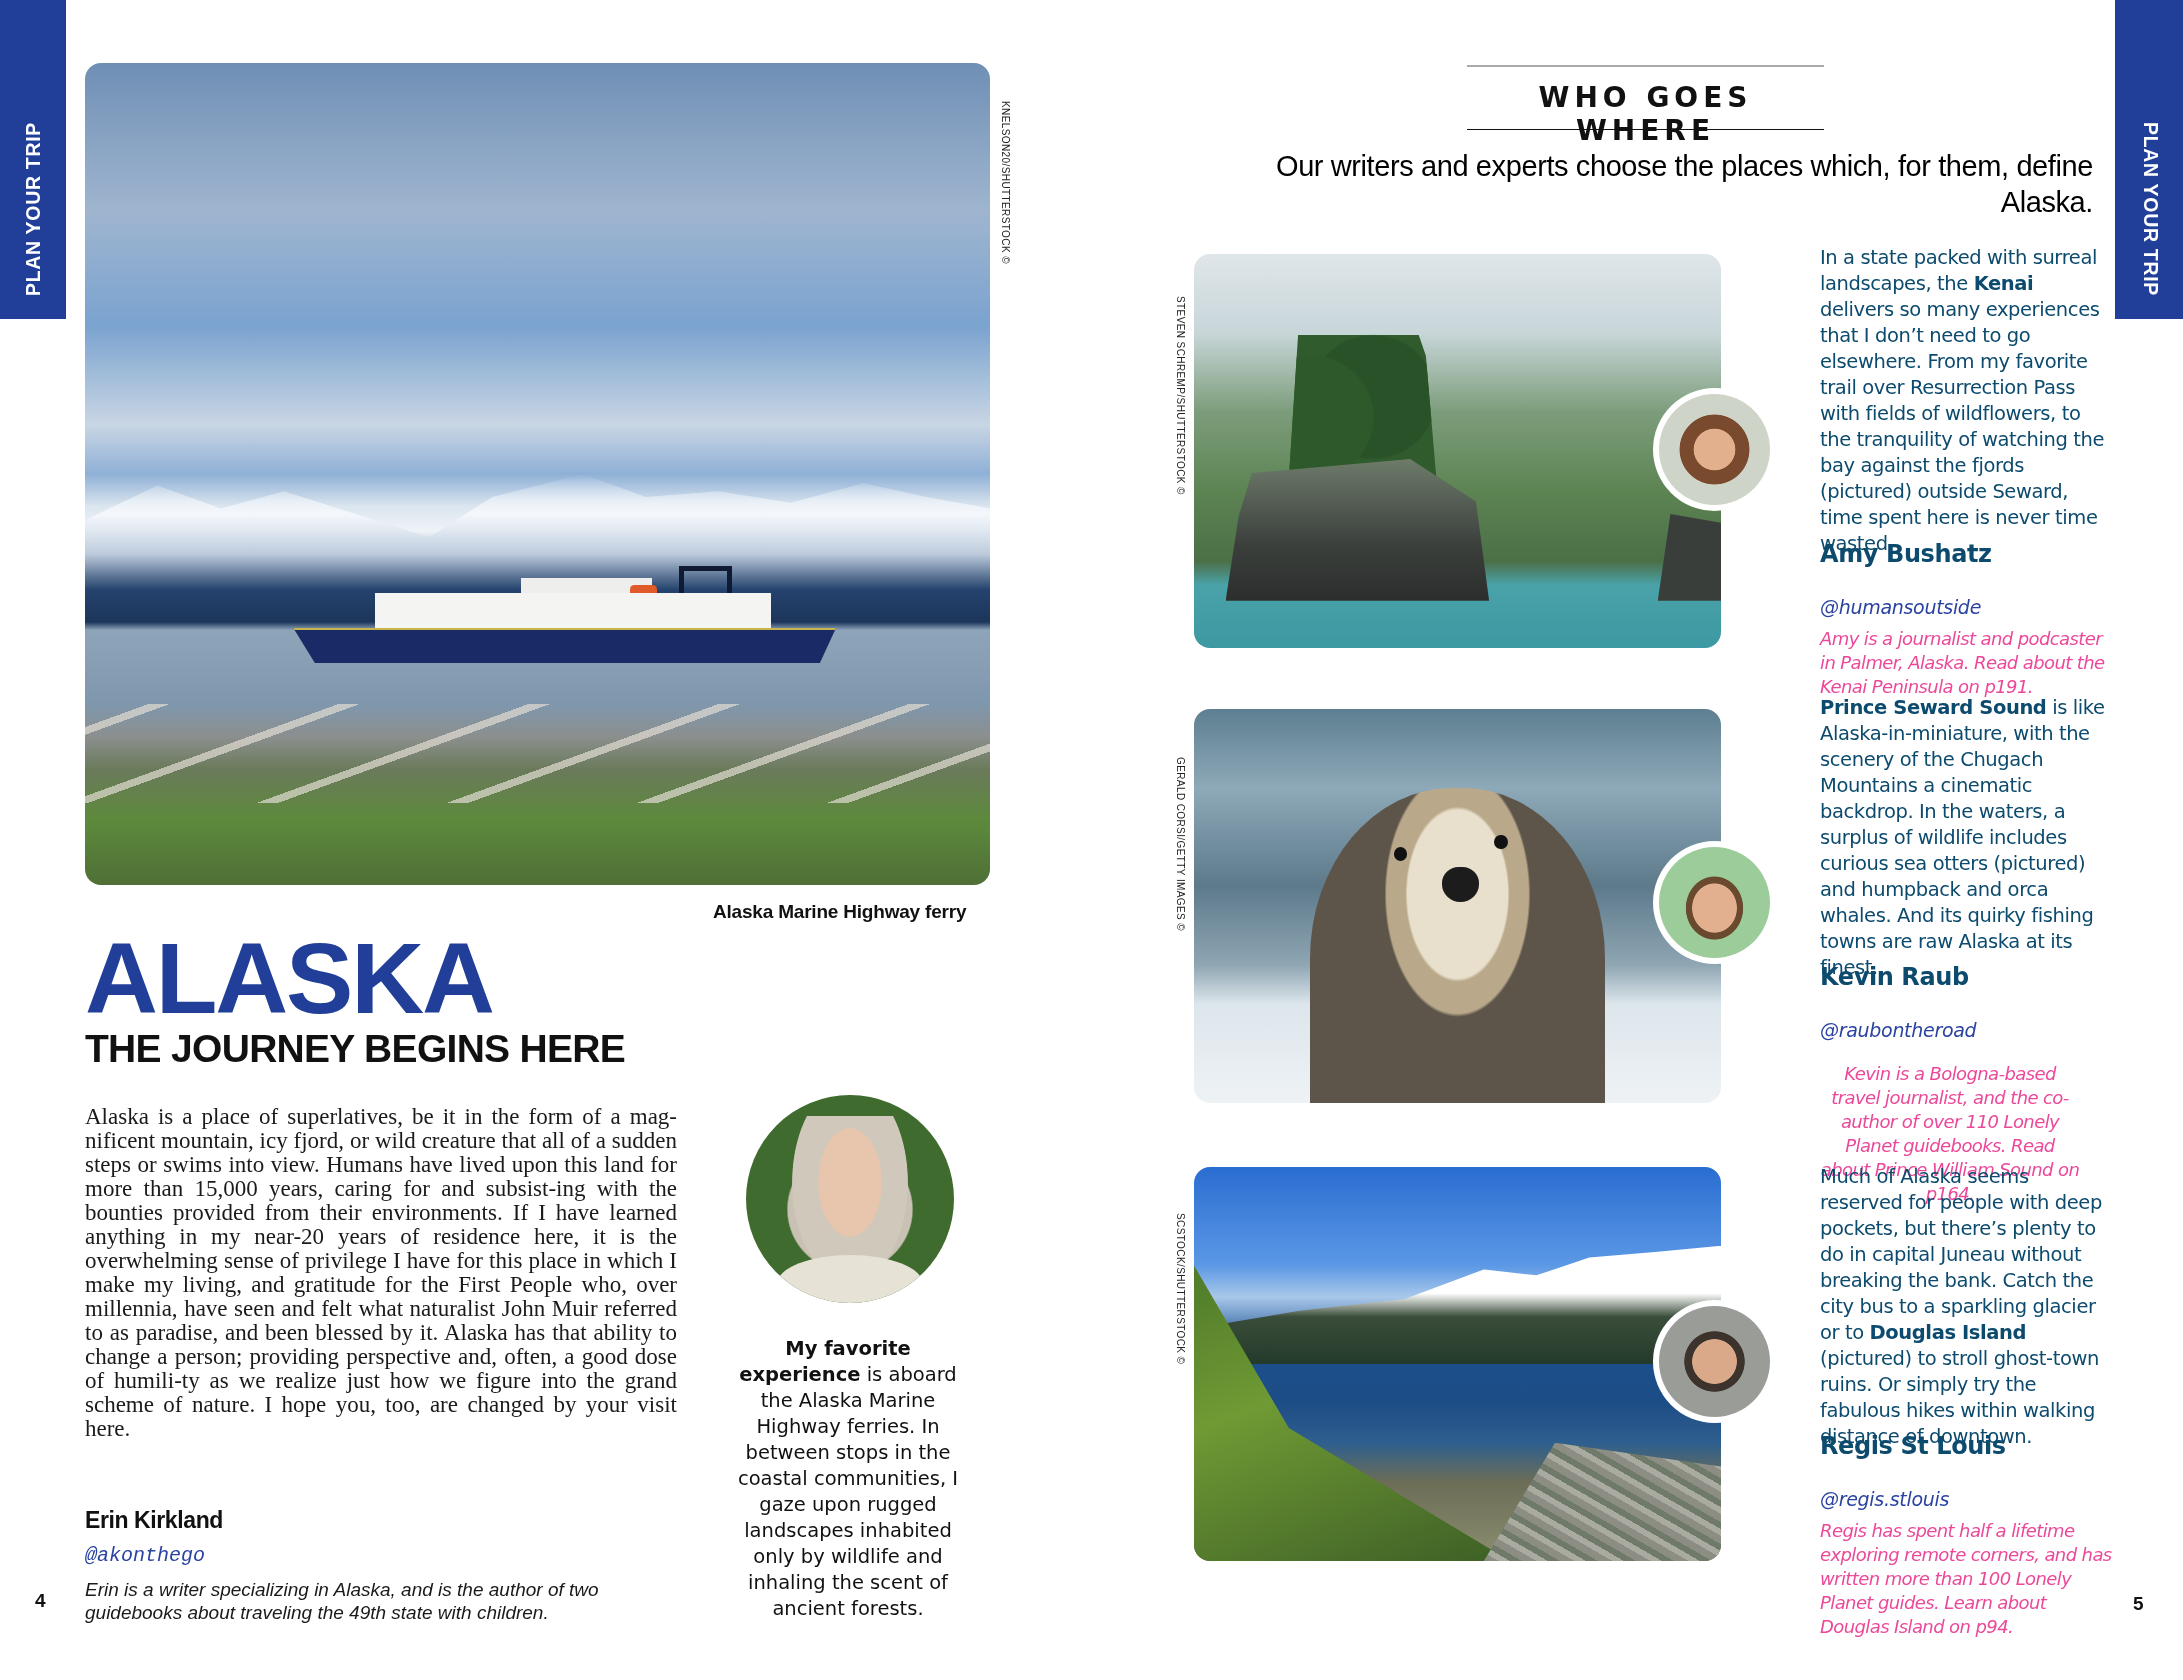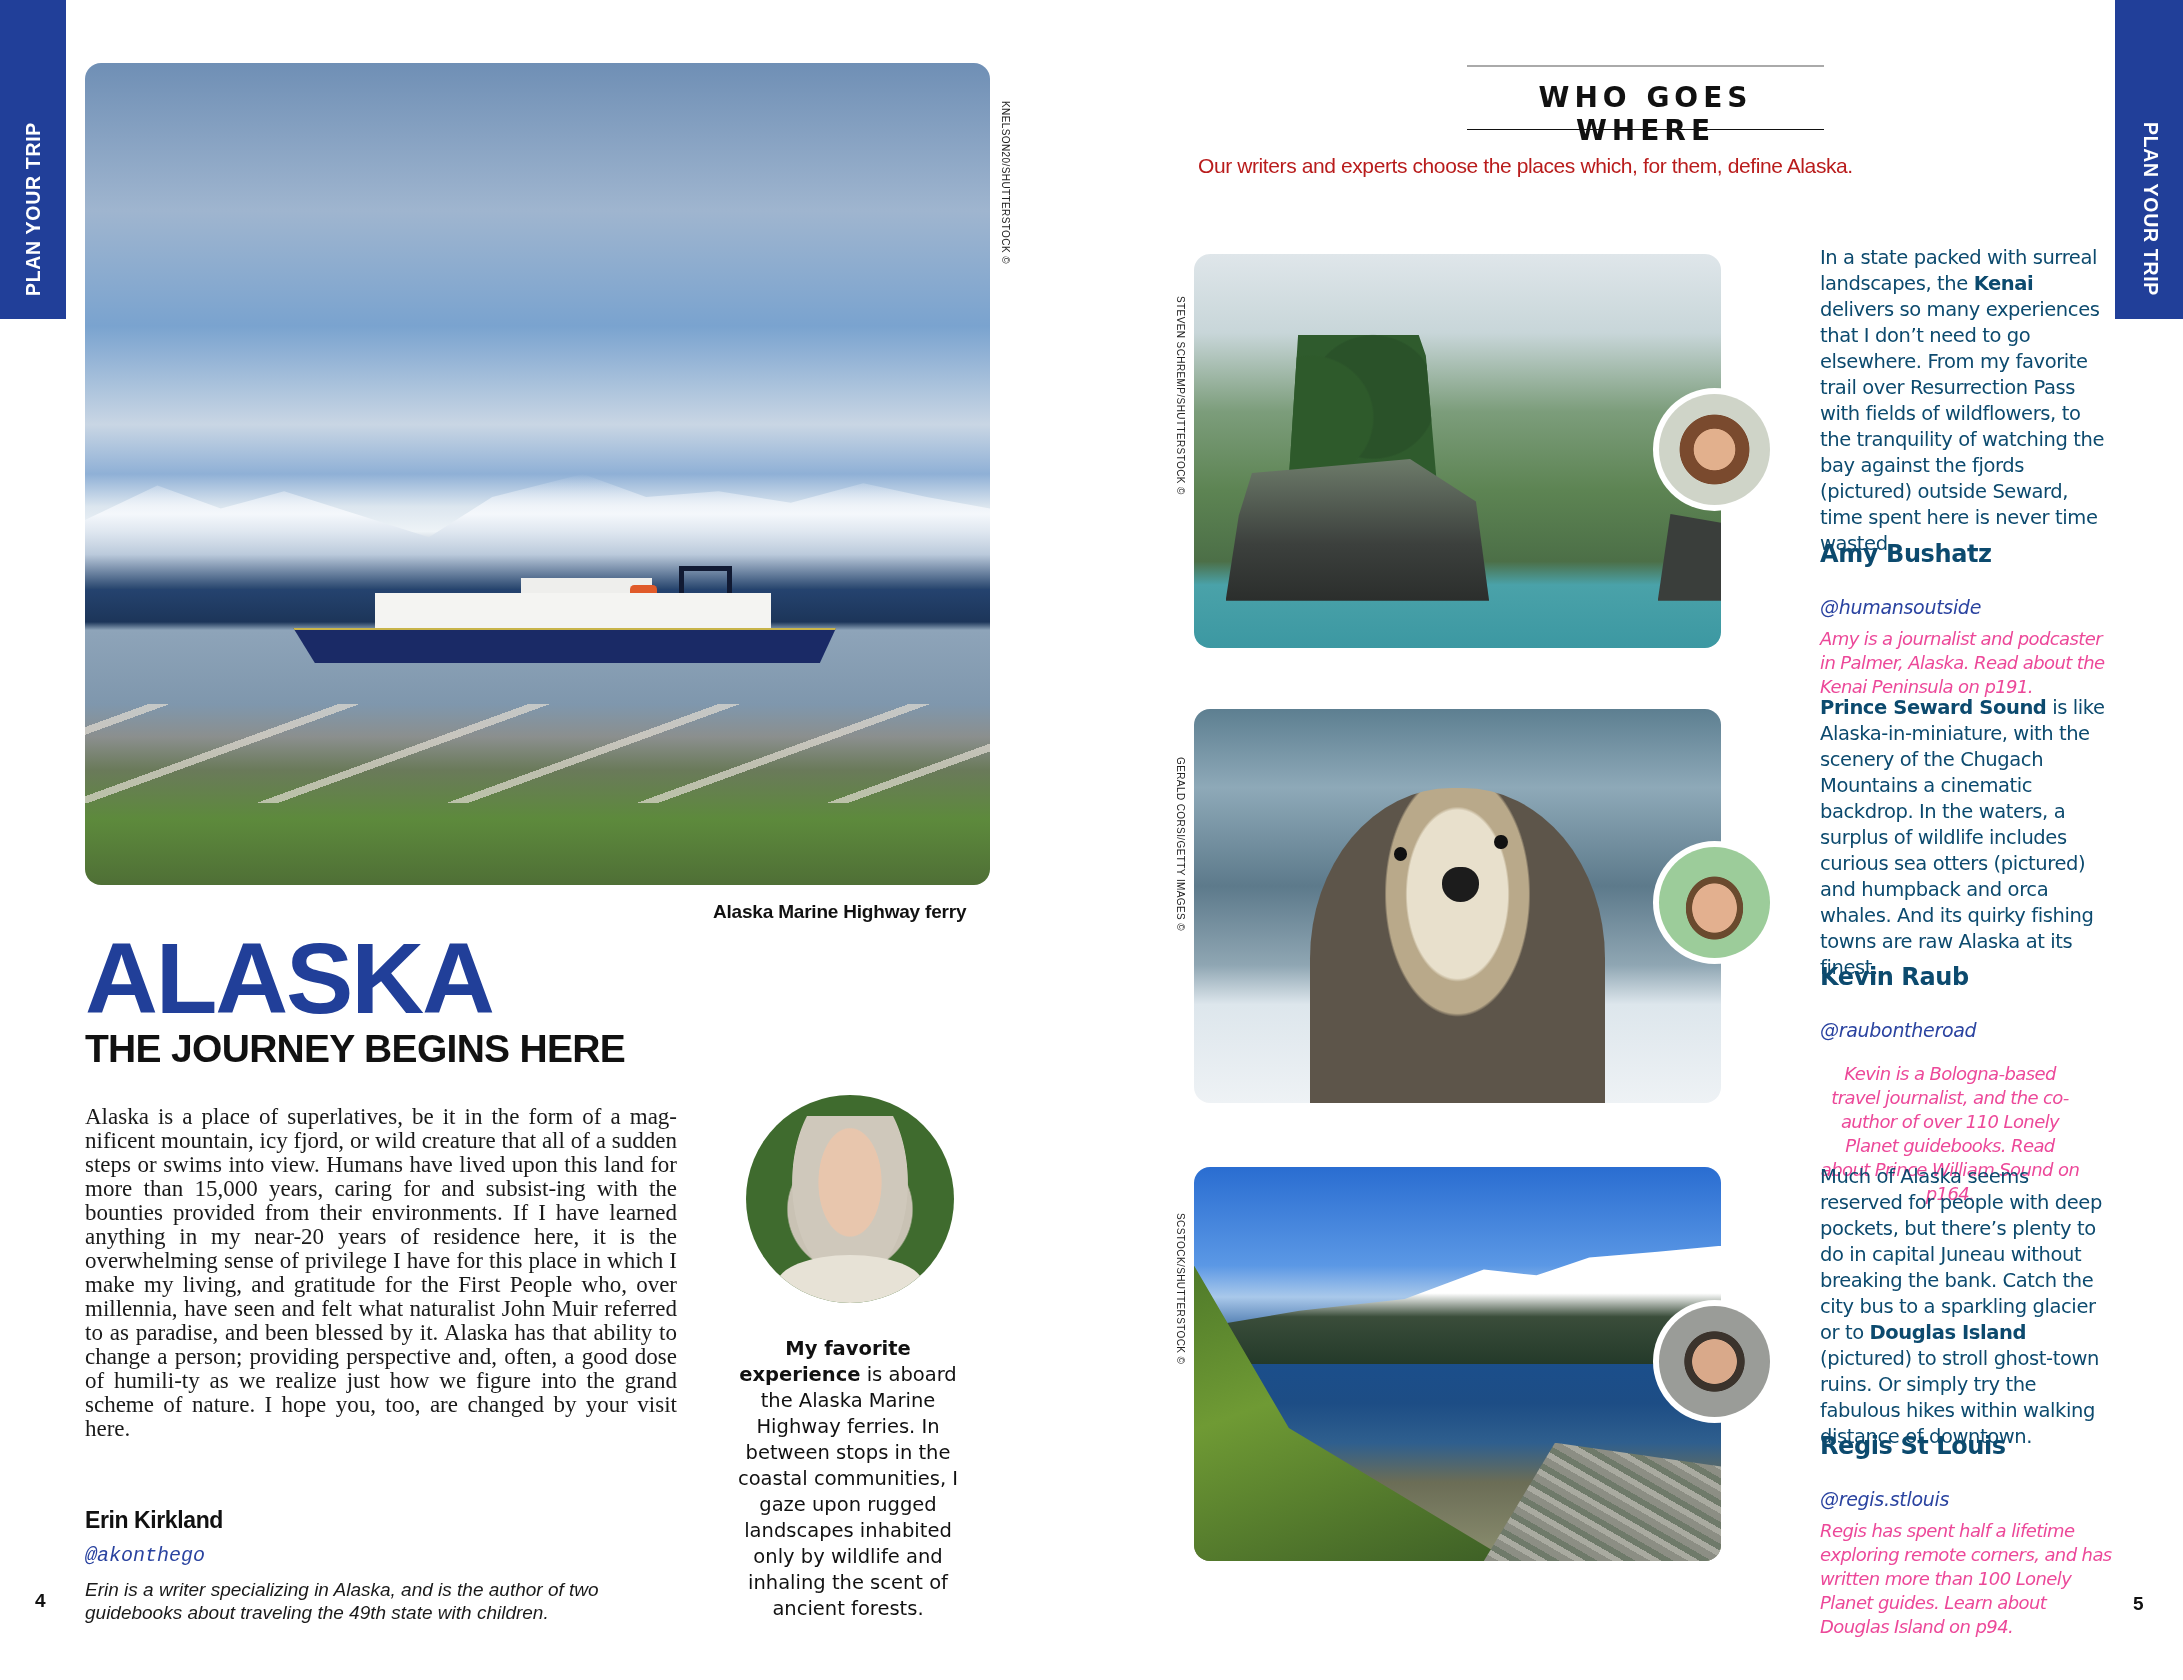--- a/index.html
+++ b/index.html
@@ -48,21 +48,21 @@
   #erin-portrait .hair { position:absolute; left: 22%; top: 10%; width: 56%; height: 80%; background: radial-gradient(ellipse at 50% 40%, #e8c6ad 0 38%, #cfc8bb 39% 70%, transparent 71%); }
   #erin-portrait .shirt { position:absolute; left: 15%; bottom: -5%; width: 70%; height: 28%; background:#e7e2d6; border-radius: 50% 50% 0 0; }
 
   #favorite-blurb { left: 736px; top: 1336px; width: 224px; text-align: center; font-size: 19.5px; line-height: 26px; color:#111; font-family: "DejaVu Sans", sans-serif; }
   #favorite-blurb b { font-weight: bold; }
 
   
   #wgw-rule-top { left: 1467px; top: 65px; width: 357px; height: 2.2px; background:#aaaaaa; }
   #wgw-title { left: 1467px; top: 81px; width: 357px; text-align: center; font-weight: bold; font-size: 28px; letter-spacing: 5px; color:#111; font-family: "DejaVu Sans", sans-serif; }
   #wgw-rule-bottom { left: 1467px; top: 129px; width: 357px; height: 1.4px; background:#111; }
-  #wgw-intro { left: 1198px; top: 148px; width: 895px; text-align: left; font-size: 21px; line-height: 36px; color:#b91c1c; letter-spacing: -0.4px; font-family: "Liberation Sans", sans-serif; }
+  #wgw-intro { left: 1198px; top: 148px; width: 895px; text-align: right; font-size: 29px; line-height: 36px; color:#000000; letter-spacing: -0.4px; font-family: "Liberation Sans", sans-serif; }
 
   #kenai-photo { left: 1194px; top: 254px; width: 527px; height: 394px;
     background: linear-gradient(180deg, #dfe6ea 0%, #c8d6d9 20%, #7c9d7b 40%, #5d8453 60%, #4c6f47 78%, #4aa2a9 84%, #3c98a2 100%); }
   #kenai-photo .rock { position:absolute; left: 6%; top: 52%; width: 50%; height: 36%; background: linear-gradient(180deg, #6d7b6a, #3c403d 60%, #2b2e2c); clip-path: polygon(10% 10%, 70% 0%, 95% 30%, 100% 100%, 0 100%, 5% 40%); }
   #kenai-photo .trees { position:absolute; left: 10%; top: 5%; width: 40%; height: 52%; background: radial-gradient(ellipse at 30% 70%, #2e5a2b 0 30%, transparent 31%), radial-gradient(ellipse at 60% 60%, #2a5229 0 35%, transparent 36%), linear-gradient(180deg, transparent 0 30%, #2f5b2d 30% 100%); clip-path: polygon(20% 100%, 25% 20%, 35% 0%, 45% 25%, 55% 5%, 65% 30%, 75% 10%, 85% 40%, 90% 100%); }
   #kenai-photo .rock2 { position:absolute; right: 0%; top: 66%; width: 12%; height: 22%; background: #3a3e3b; clip-path: polygon(20% 0, 100% 10%, 100% 100%, 0 100%); }
 
   #otter-photo { left: 1194px; top: 709px; width: 527px; height: 394px;
     background: linear-gradient(180deg, #5d7f91 0%, #8ea9b8 20%, #5d7a8b 45%, #8fa6b3 65%, #dde6ec 75%, #eef2f5 100%); }
   #otter-photo .body { position:absolute; left: 22%; top: 20%; width: 56%; height: 90%; background: radial-gradient(ellipse at 50% 30%, #e8e0cc 0 24%, #b9a98a 25% 34%, #5d554a 35% 100%); border-radius: 48% 48% 0 0; }

